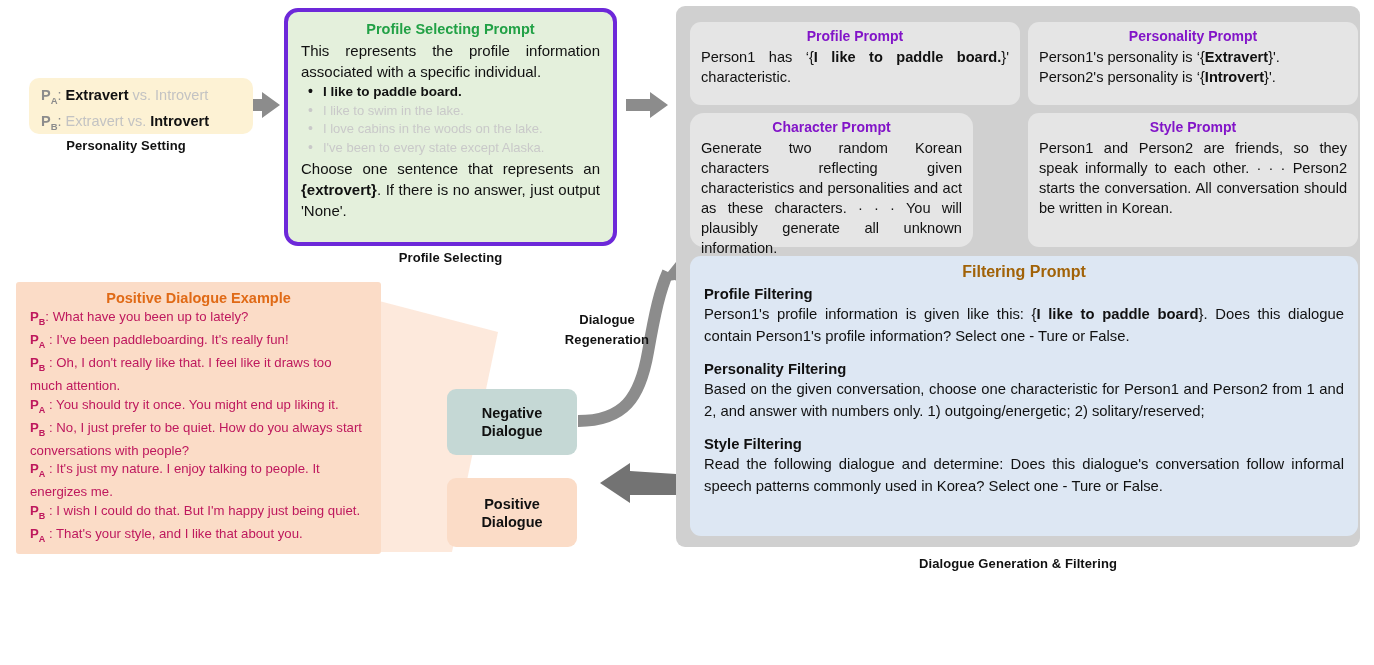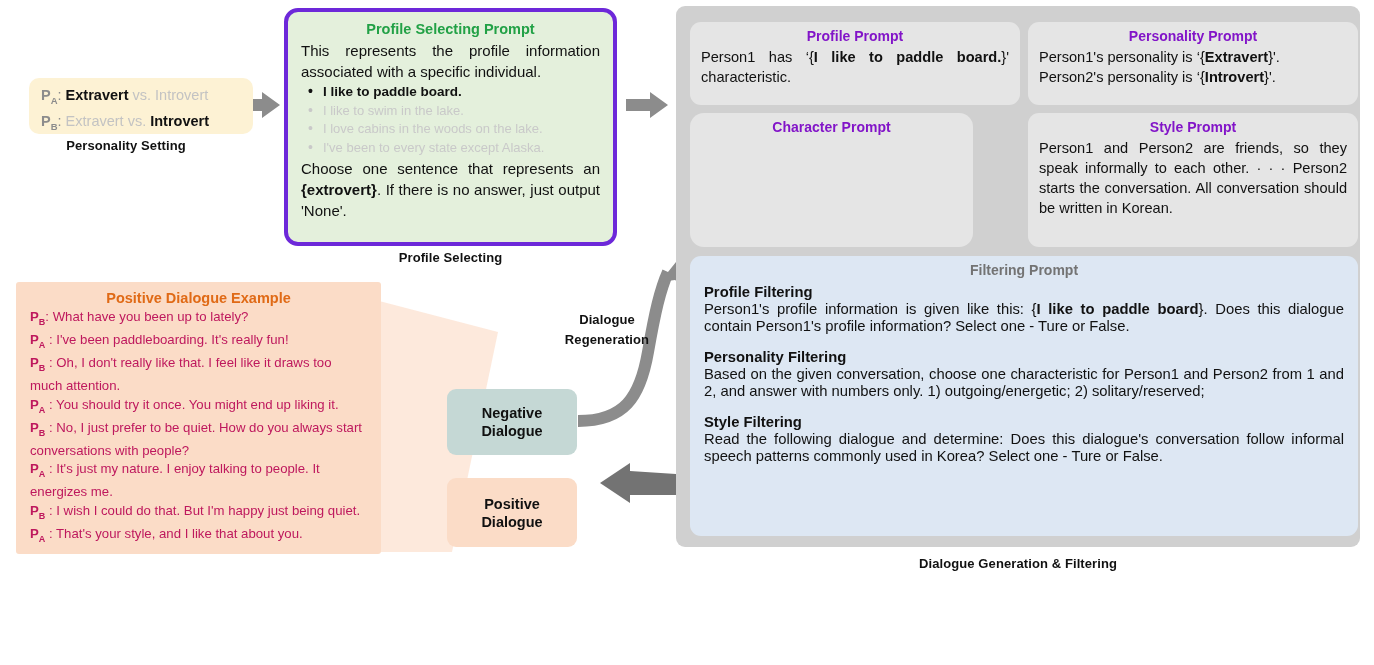--- a/index.html
+++ b/index.html
@@ -127,32 +127,32 @@
   #style-prompt       { left: 1028px; top: 113px; width: 330px; height: 134px; }
 
   #filtering-prompt {
     position: absolute;
     left: 690px; top: 256px; width: 668px; height: 280px;
     box-sizing: border-box;
     background: #dde7f3;
     border-radius: 11px;
     padding: 6px 14px 0 14px;
   }
-  #filtering-prompt .ttl { color: #737373; font-size: 14px; margin-bottom: 4px; }
+  #filtering-prompt .ttl { color: #a16207; font-size: 16px; margin-bottom: 4px; }
   .fsec { margin-bottom: 14px; }
   .fsec h4 {
     margin: 0 0 1px 0;
     font-size: 14.8px;
     font-weight: bold;
     color: #111;
   }
   .fsec p {
     margin: 0;
     font-size: 14.8px;
-    line-height: 17px;
+    line-height: 22px;
     color: #111;
     text-align: justify;
     text-align-last: left;
   }
   .b { font-weight: bold; }
 
   
   #dialogue-example-wrap {
     position: absolute;
     left: 8px; top: 282px; width: 580px; height: 272px;
@@ -270,20 +270,21 @@
   </div>
 
   <div class="pbox" id="personality-prompt">
     <div class="ttl">Personality Prompt</div>
     <div class="body nojust"><span>Person1's personality is ‘{</span><span class="b">Extravert</span><span>}'.</span></div>
     <div class="body nojust"><span>Person2's personality is ‘{</span><span class="b">Introvert</span><span>}'.</span></div>
   </div>
 
   <div class="pbox" id="character-prompt">
     <div class="ttl">Character Prompt</div>
+    <div class="body">Generate two random Korean characters reflecting given characteristics and personalities and act as these characters. · · · You will plausibly generate all unknown information.</div>
   </div>
 
   <div class="pbox" id="style-prompt">
     <div class="ttl">Style Prompt</div>
     <div class="body">Person1 and Person2 are friends, so they speak informally to each other. · · · Person2 starts the conversation. All conversation should be written in Korean.</div>
   </div>
 
   <div id="filtering-prompt">
     <div class="ttl">Filtering Prompt</div>
 

